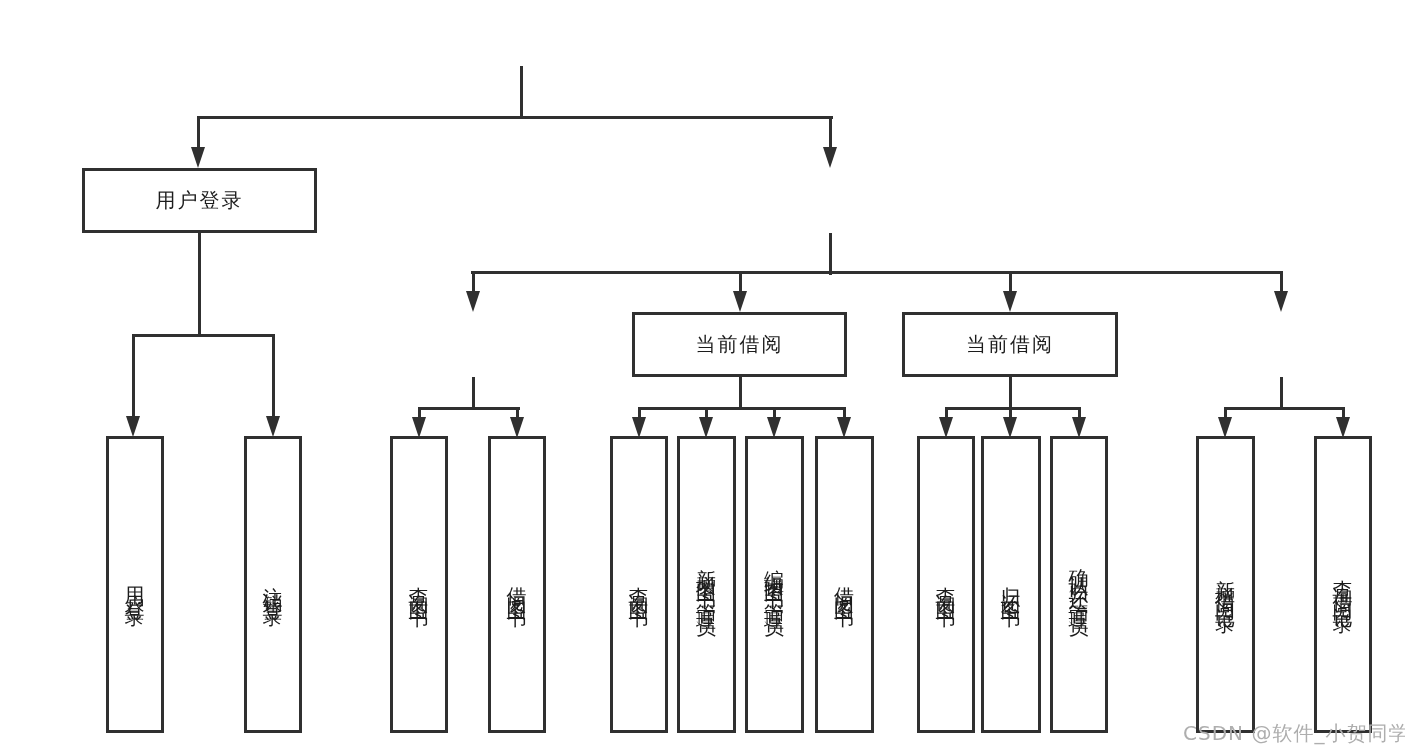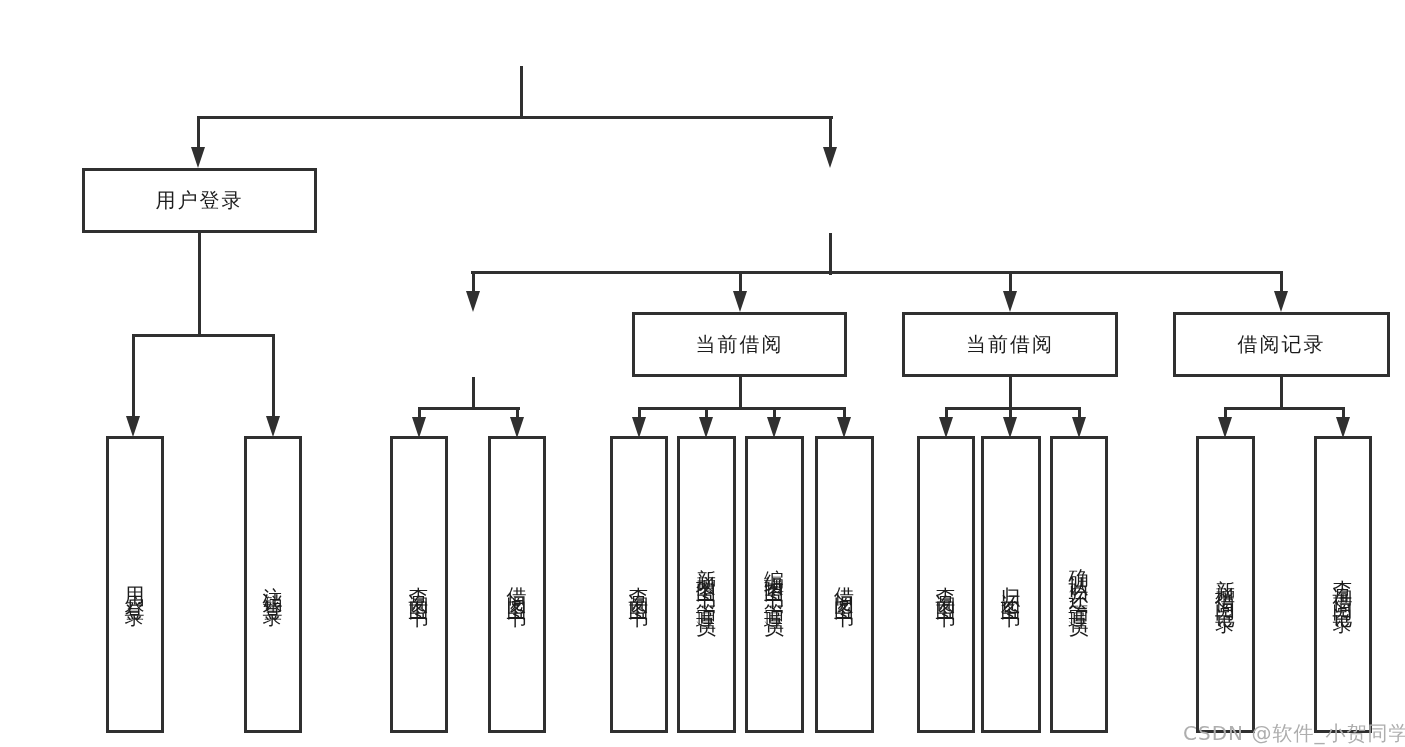--- a/index.html
+++ b/index.html
@@ -56,21 +56,20 @@
   <div class="arrow" style="left:466px; top:291px;"></div>
   <div class="vline" style="left:739px; top:271px; height:22px;"></div>
   <div class="arrow" style="left:733px; top:291px;"></div>
   <div class="vline" style="left:1009px; top:271px; height:22px;"></div>
   <div class="arrow" style="left:1003px; top:291px;"></div>
   <div class="vline" style="left:1280px; top:271px; height:22px;"></div>
   <div class="arrow" style="left:1274px; top:291px;"></div>
 
   <div class="node" style="left:632px; top:312px; width:215px; height:65px;">当前借阅</div>
   <div class="node" style="left:902px; top:312px; width:216px; height:65px;">当前借阅</div>
-  <div class="node" style="left:1173px; top:312px; width:217px; height:65px;">借阅记录</div>
 
   <div class="vline" style="left:472px; top:377px; height:33px;"></div>
   <div class="hline" style="left:418px; top:407px; width:102px;"></div>
   <div class="vline" style="left:418px; top:407px; height:11px;"></div>
   <div class="arrow" style="left:412px; top:417px;"></div>
   <div class="vline" style="left:516px; top:407px; height:11px;"></div>
   <div class="arrow" style="left:510px; top:417px;"></div>
 
   <div class="vline" style="left:739px; top:377px; height:33px;"></div>
   <div class="hline" style="left:638px; top:407px; width:208px;"></div>

